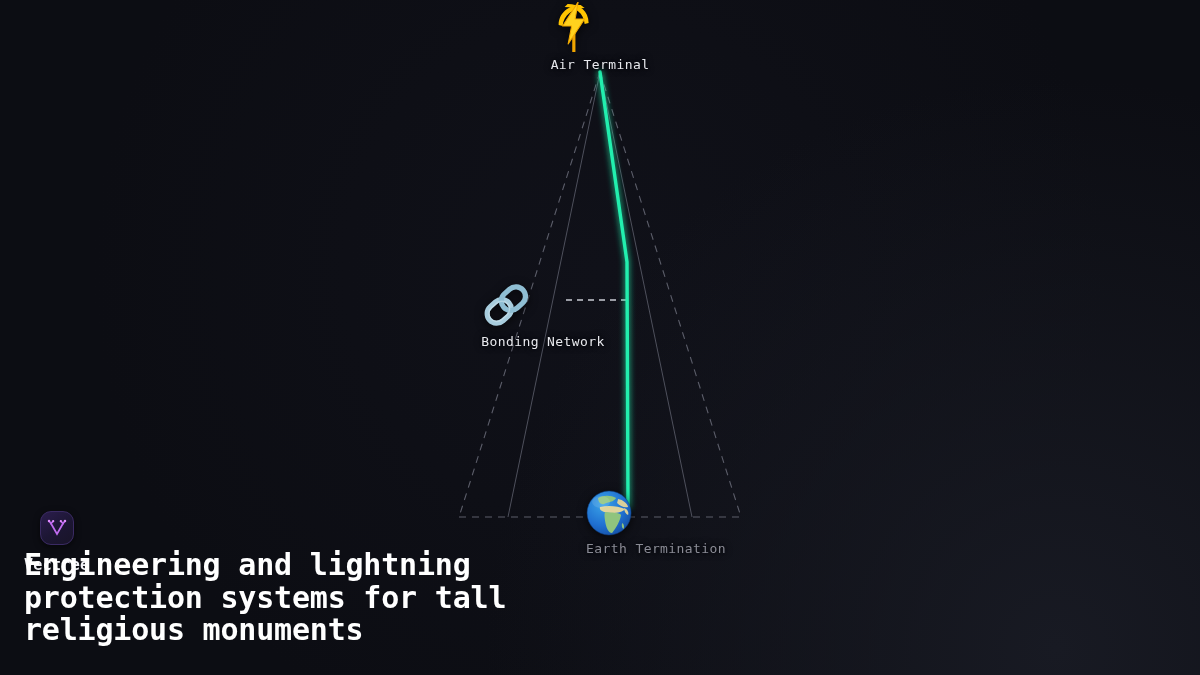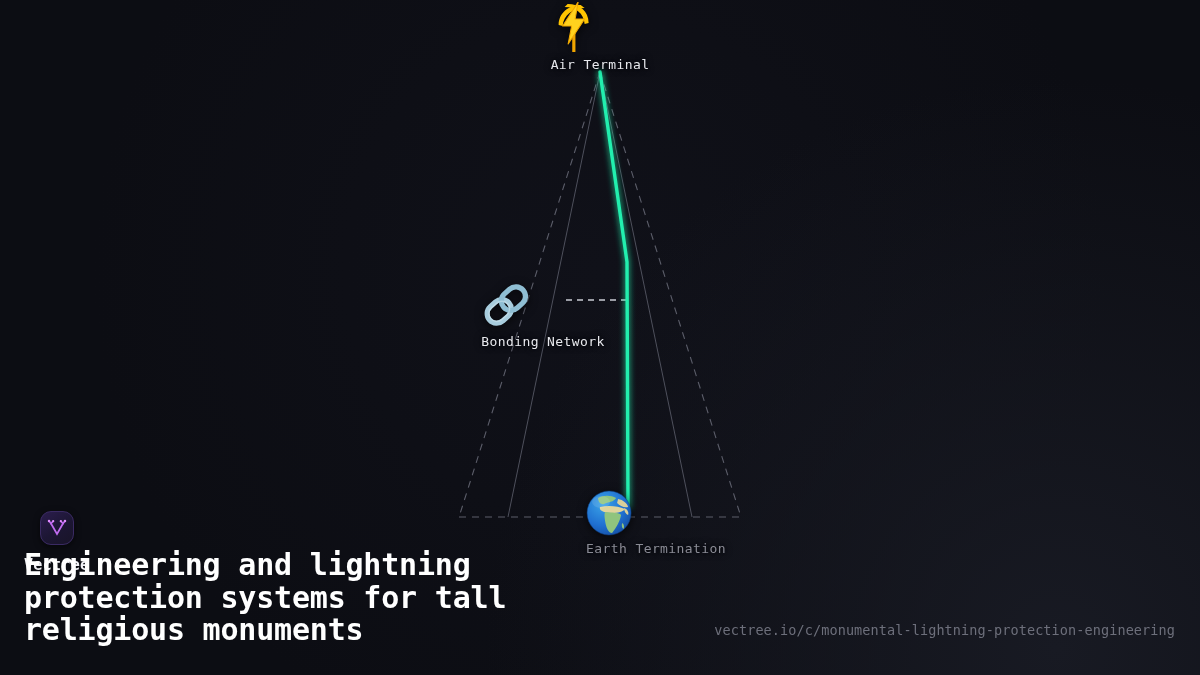--- a/index.html
+++ b/index.html
@@ -183,15 +183,14 @@
         <circle cx="7.2" cy="4.2" r="1.1" fill="#e08bff"></circle>
         <circle cx="19" cy="4" r="1.25" fill="#e08bff"></circle>
         <circle cx="14.8" cy="4.2" r="1.1" fill="#e08bff"></circle>
       </svg>
     </div>
     <span id="brand-name">Vectree</span>
   </div>
 
   <h1 id="headline">Engineering and lightning protection systems for tall religious monuments</h1>
 
-  <div id="url">vectree.io/c/monumental-lightning-protection-engineering</div>
 
 </div>
 
 </body></html>

